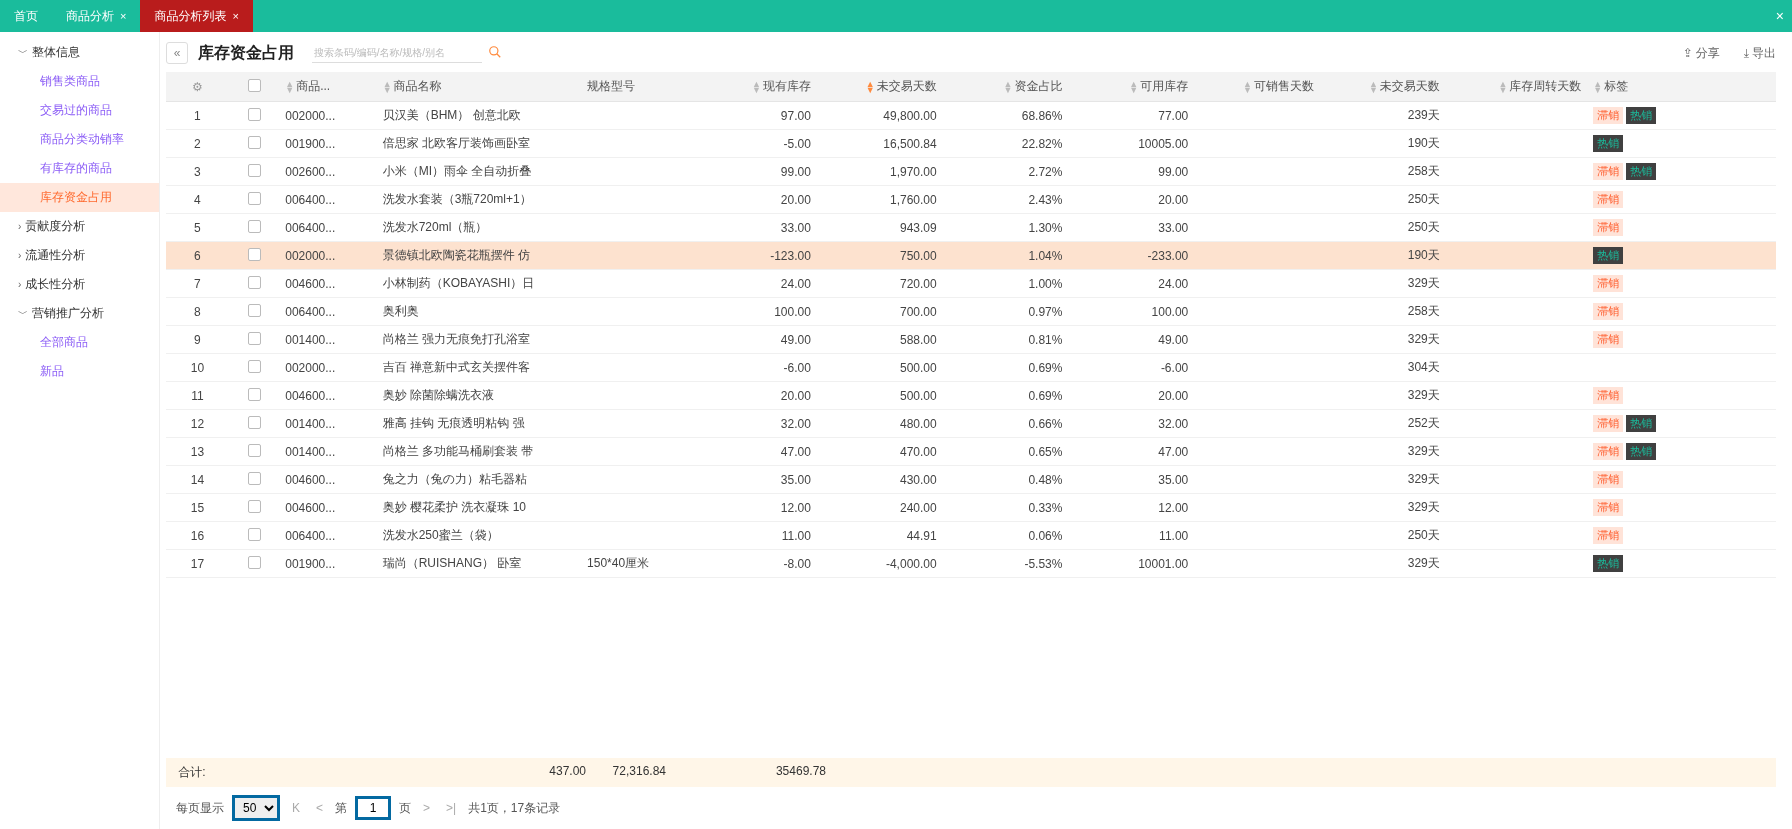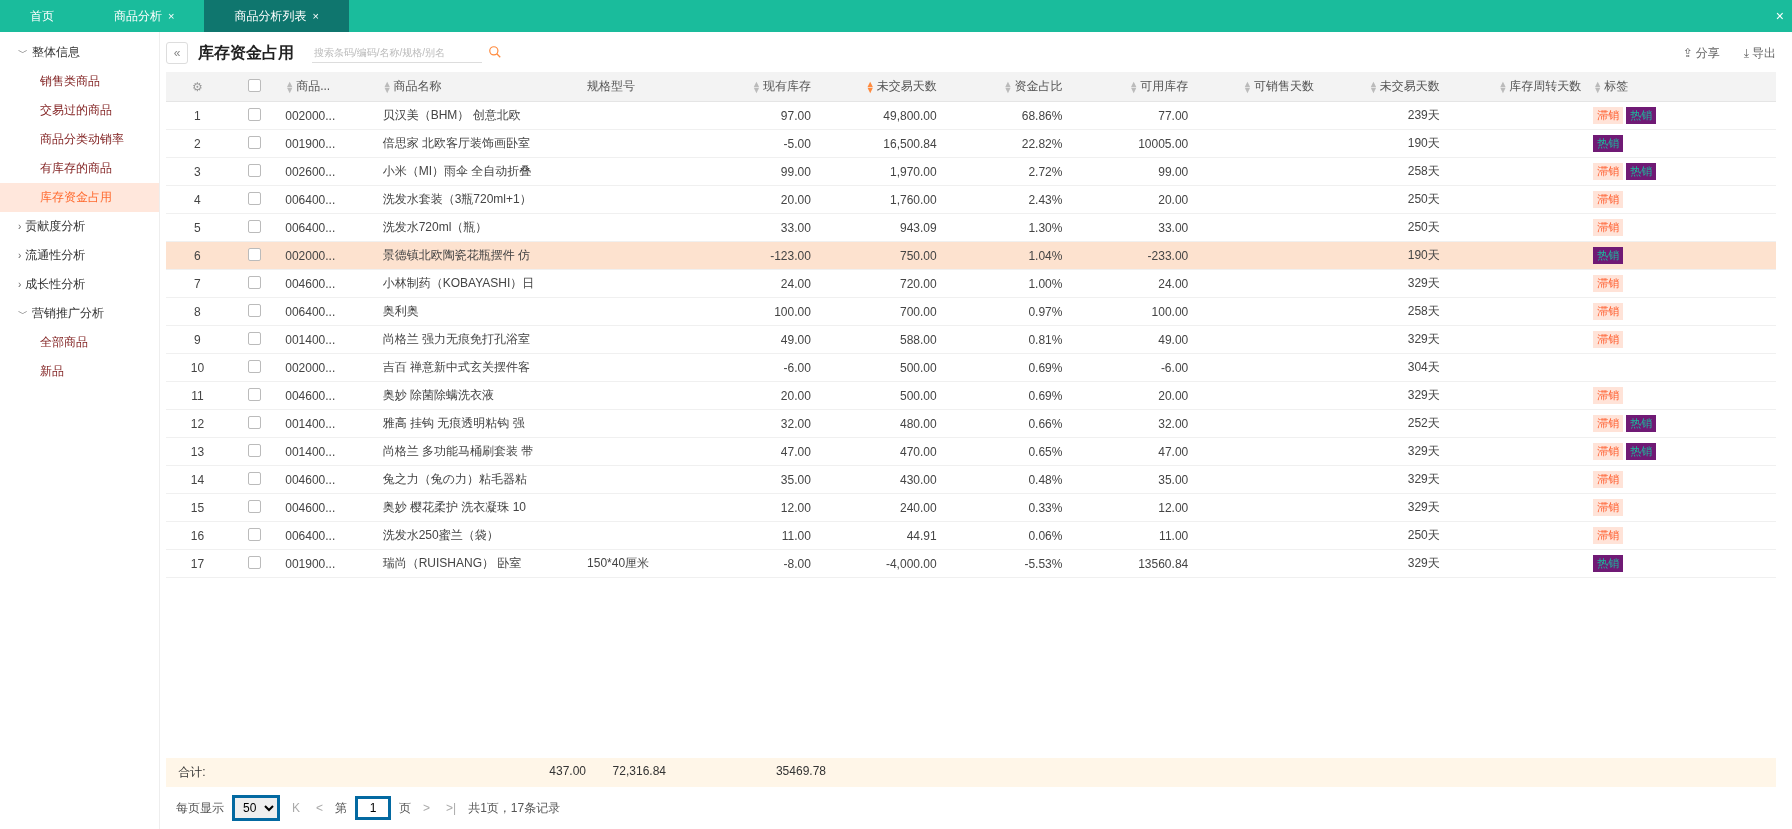--- a/index.html
+++ b/index.html
@@ -1,26 +1,26 @@
 <!DOCTYPE html>
 <html><head>
 <meta charset="utf-8">
 <style>
 * { box-sizing: border-box; margin: 0; padding: 0; }
 body { font-family: "Microsoft YaHei", Arial, sans-serif; font-size: 12px; color: #333; background: #fff; }
 .topbar { background: #1abc9c; height: 32px; display: flex; align-items: stretch; position: relative; }
-.tab { padding: 0 30px; color: #fff; display: flex; align-items: center; cursor: pointer; font-size: 12px; }
-.tab.active { background: #0f766e; text-align: center; }
+.tab { padding: 0 14px; color: #fff; display: flex; align-items: center; cursor: pointer; font-size: 12px; }
+.tab.active { background: #b91c1c; text-align: center; }
 .tab .x { margin-left: 6px; font-size: 11px; }
 .topbar .close-all { position: absolute; right: 8px; top: 0; height: 32px; display: flex; align-items: center; color: #fff; cursor: pointer; font-size: 14px; }
 .layout { display: flex; height: calc(100vh - 32px); }
 .sidebar { width: 160px; border-right: 1px solid #eee; padding-top: 6px; overflow-y: auto; flex-shrink: 0; }
 .side-group { padding: 6px 10px 6px 18px; color: #333; cursor: pointer; display: flex; align-items: center; }
 .side-group .chev { margin-right: 4px; font-size: 10px; color: #666; }
-.side-item { padding: 6px 10px 6px 40px; color: #7f1d1d; cursor: pointer; }
+.side-item { padding: 6px 10px 6px 40px; color: #8b5cf6; cursor: pointer; }
 .side-item.active { background: #ffe7dc; color: #ff6a2f; }
 .main { flex: 1; display: flex; flex-direction: column; overflow: hidden; }
 .headerbar { display: flex; align-items: center; padding: 10px 16px 8px 6px; gap: 10px; }
 .collapse-btn { width: 22px; height: 22px; border: 1px solid #ddd; border-radius: 3px; display: flex; align-items: center; justify-content: center; color: #888; cursor: pointer; }
 .page-title { font-size: 16px; font-weight: bold; color: #222; }
 .search-wrap { display: flex; align-items: center; margin-left: 8px; }
 .search-input { border: none; border-bottom: 1px solid #ddd; padding: 4px 2px; width: 170px; font-size: 10px; outline: none; color: #555; }
 .search-input::placeholder { color: #bbb; }
 .search-icon { color: #ff8a3d; margin-left: 6px; cursor: pointer; font-size: 14px; }
 .headerbar .spacer { flex: 1; }
@@ -31,21 +31,21 @@
 th.right, td.right { text-align: right; }
 th.center, td.center { text-align: center; }
 th .sort { color: #bbb; margin-right: 2px; font-size: 9px; display: inline-block; line-height: 6px; vertical-align: middle; }
 th .sort.desc-active { color: #ff8a3d; }
 td { padding: 5px 6px; border-bottom: 1px solid #f0f0f0; white-space: nowrap; overflow: hidden; text-overflow: ellipsis; color: #444; }
 tr.highlight td { background: #fde2cf; }
 .chk { width: 13px; height: 13px; border: 1px solid #bbb; border-radius: 2px; display: inline-block; background: #fff; }
 .gear { color: #999; cursor: pointer; }
 .badge { display: inline-block; padding: 1px 4px; border-radius: 0; font-size: 11px; margin-right: 3px; }
 .badge.slow { background: #ffe3d8; color: #ff5a2a; }
-.badge.hot { background: #701a75; color: #1abc9c; }
+.badge.hot { background: #404040; color: #1abc9c; }
 .footer-sum { background: #fff6e8; padding: 6px; display: flex; margin: 6px 16px 0 6px; }
 .footer-sum .cell { overflow: hidden; white-space: nowrap; }
 .pager { display: flex; align-items: center; padding: 8px 16px; gap: 8px; color: #555; }
 .pager select, .pager input { border: 3px solid #0369a1; padding: 2px 4px; font-size: 12px; }
 .pager input { width: 36px; text-align: center; }
 .pager .pbtn { color: #aaa; cursor: pointer; padding: 0 4px; }
 </style>
 </head>
 <body>
 
@@ -390,21 +390,21 @@
             </tr>
             <tr>
               <td class="center">17</td>
               <td class="center"><span class="chk"></span></td>
               <td>001900...</td>
               <td>瑞尚（RUISHANG） 卧室</td>
               <td>150*40厘米</td>
               <td class="right">-8.00</td>
               <td class="right">-4,000.00</td>
               <td class="right">-5.53%</td>
-              <td class="right">13560.84</td>
+              <td class="right">10001.00</td>
               <td class="right"></td>
               <td class="right">329天</td>
               <td class="right"></td>
               <td><span class="badge hot">热销</span></td>
             </tr>
           </tbody>
       </table>
     </div>
 
     <div class="footer-sum" id="summary-host">

